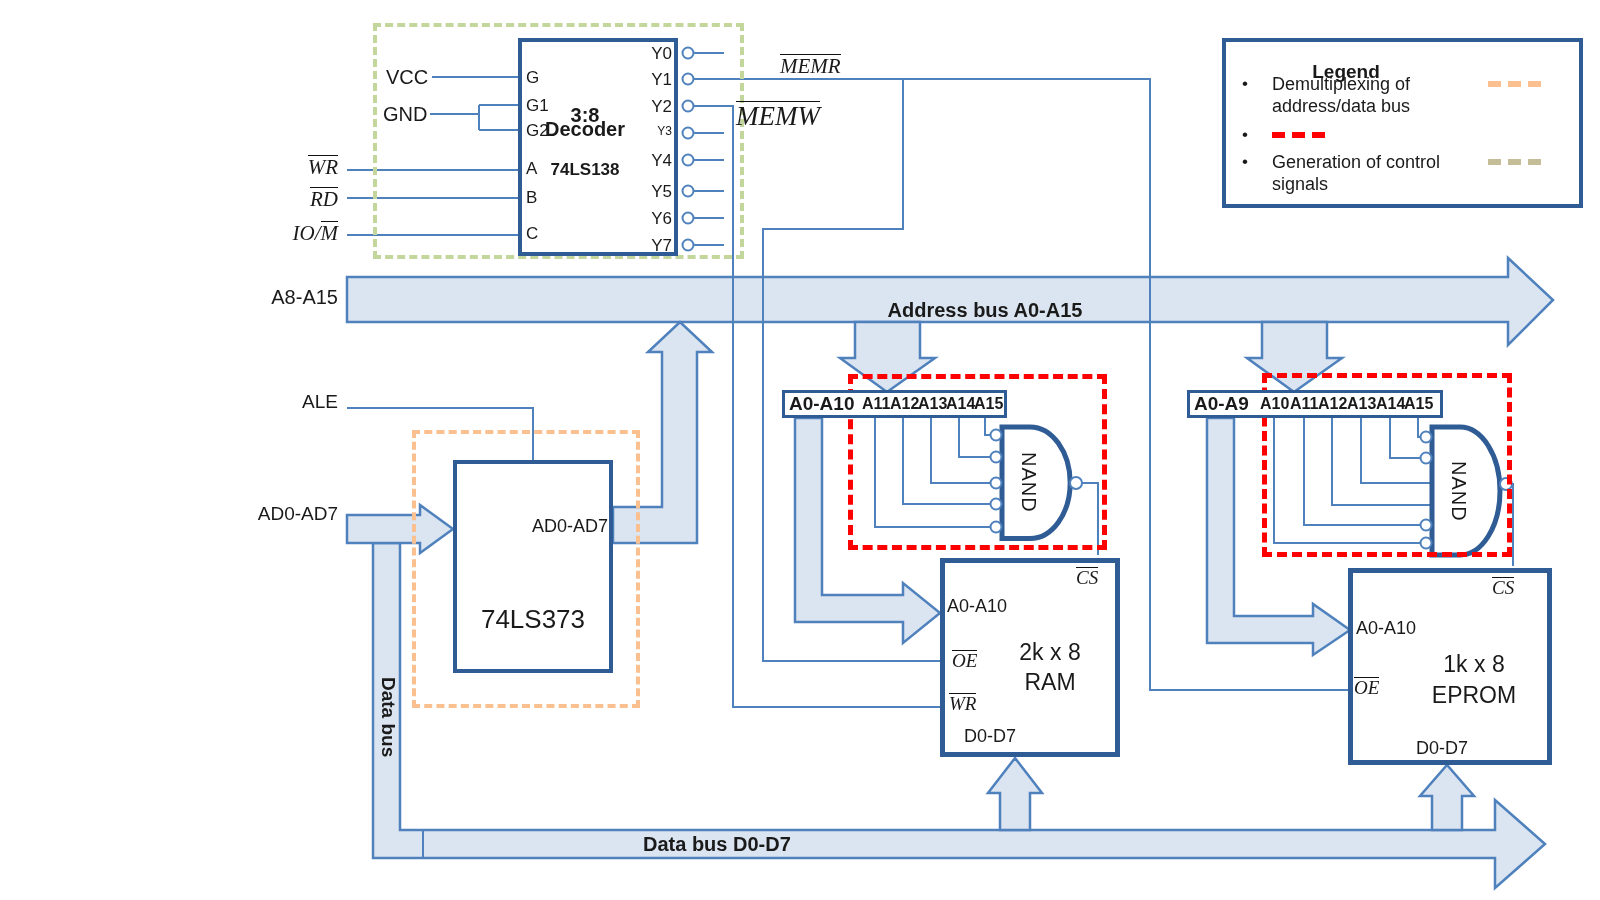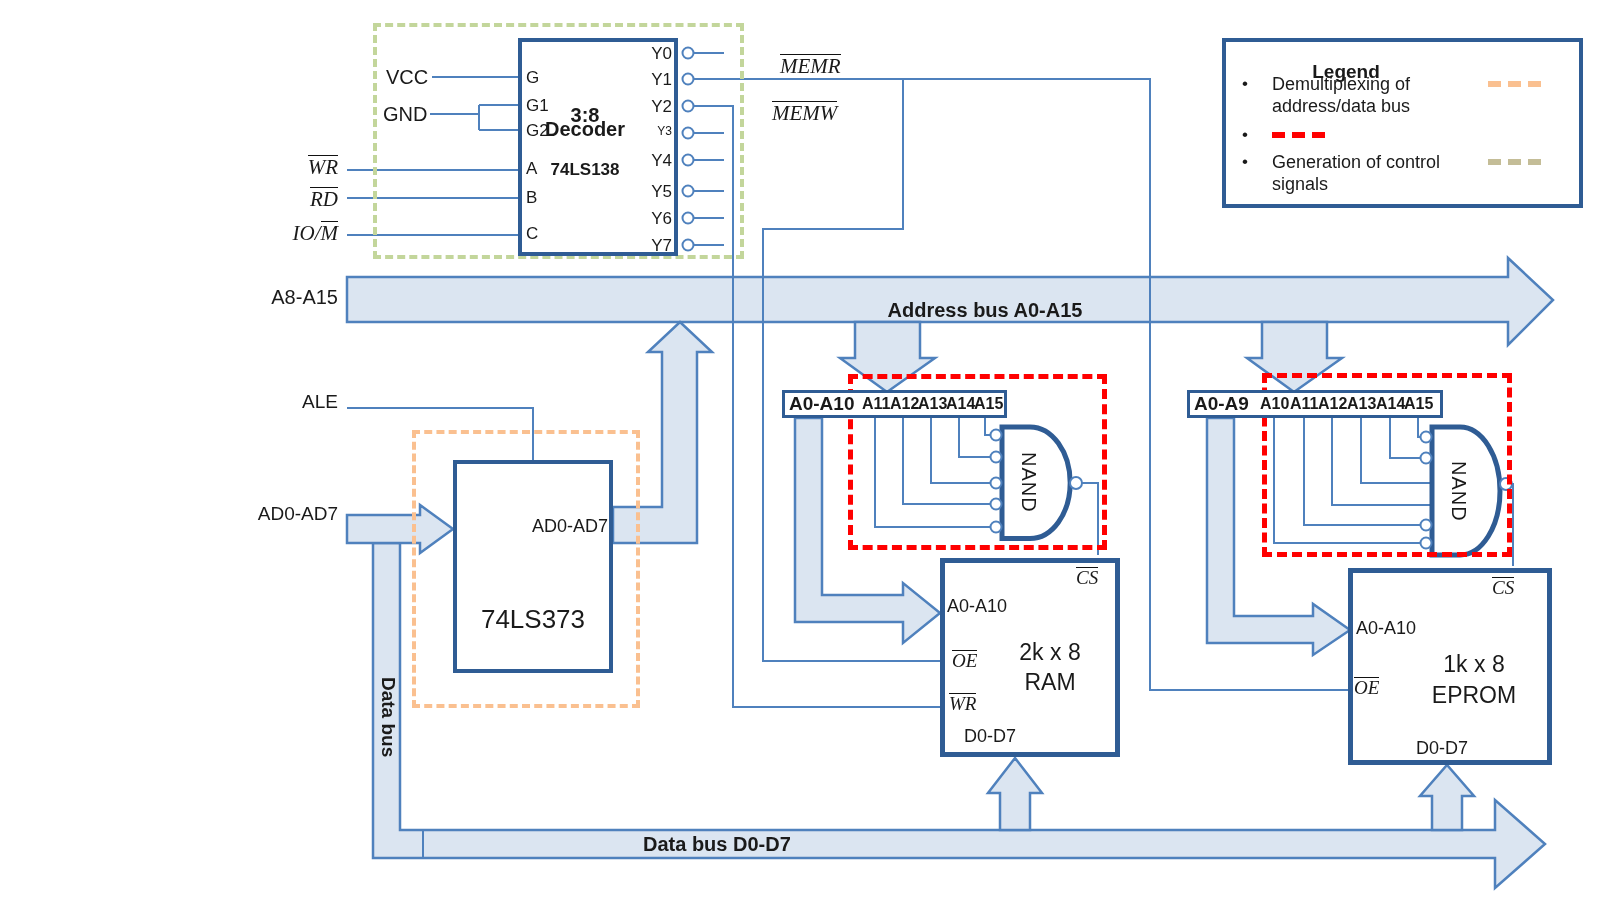--- a/index.html
+++ b/index.html
@@ -138,21 +138,21 @@
   <div class="abs lbl right" style="left:600px;top:44px;width:72px;font-size:17px;">Y0</div>
   <div class="abs lbl right" style="left:600px;top:70px;width:72px;font-size:17px;">Y1</div>
   <div class="abs lbl right" style="left:600px;top:97px;width:72px;font-size:17px;">Y2</div>
   <div class="abs lbl right" style="left:600px;top:124px;width:72px;font-size:12px;">Y3</div>
   <div class="abs lbl right" style="left:600px;top:151px;width:72px;font-size:17px;">Y4</div>
   <div class="abs lbl right" style="left:600px;top:182px;width:72px;font-size:17px;">Y5</div>
   <div class="abs lbl right" style="left:600px;top:209px;width:72px;font-size:17px;">Y6</div>
   <div class="abs lbl right" style="left:600px;top:236px;width:72px;font-size:17px;">Y7</div>
 
   <div class="abs sig" style="left:780px;top:54px;font-size:21px;"><span></span><span class="ov">MEMR</span></div>
-  <div class="abs sig" style="left:772px;top:101px;font-size:21px;"><span></span><span class="ov">MEMW</span></div>
+  <div class="abs sig" style="left:736px;top:101px;font-size:27px;"><span></span><span class="ov">MEMW</span></div>
 
   <div class="abs lbl band-label center" style="left:790px;top:287px;width:390px;font-size:20px;">Address bus A0-A15</div>
   <div class="abs band-label vtext" style="left:372px;top:662px;width:27px;height:110px;font-size:19px;">Data bus</div>
   <div class="abs lbl band-label" style="left:643px;top:833px;font-size:20px;">Data bus D0-D7</div>
 
   <div class="dash-orange" style="left:412px;top:430px;width:228px;height:278px;"></div>
   <div class="box" style="left:453px;top:460px;width:160px;height:213px;"></div>
   <div class="abs lbl right" style="left:498px;top:516px;width:110px;font-size:18px;">AD0-AD7</div>
   <div class="abs lbl center" style="left:457px;top:592px;width:152px;font-size:26px;">74LS373</div>
 

